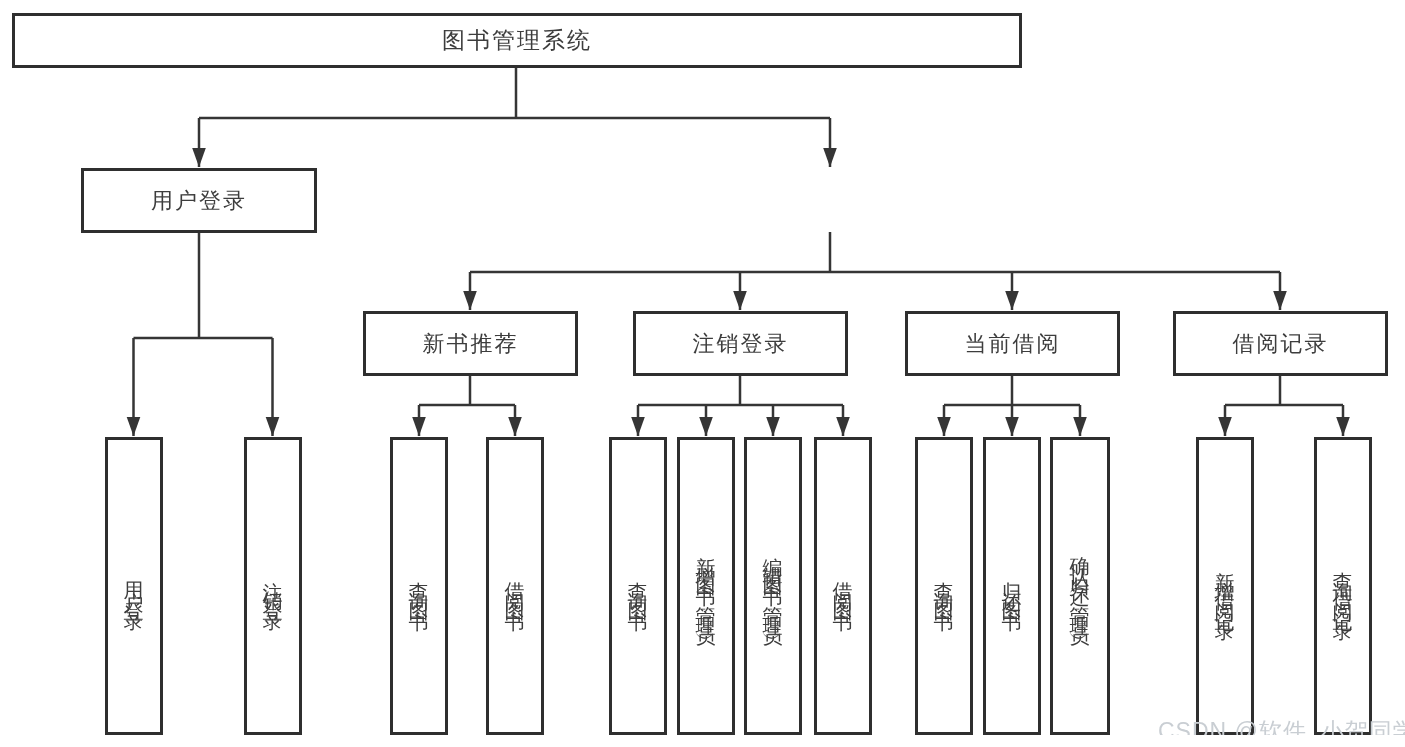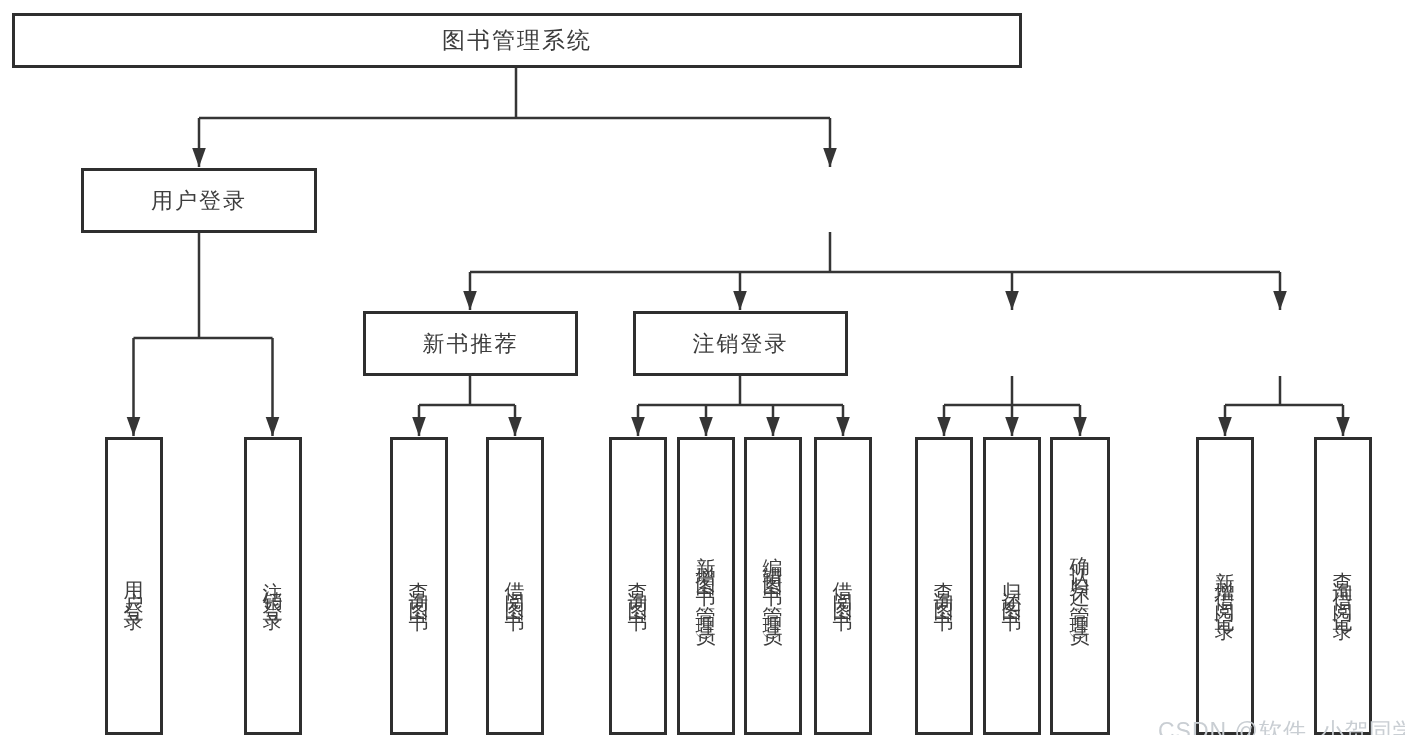--- a/index.html
+++ b/index.html
@@ -101,20 +101,26 @@
   <div class="node h" style="left:81px;top:168px;width:236px;height:65px">
     <span class="lbl">用户登录</span>
   </div>
 
   <div class="node h" style="left:363px;top:311px;width:215px;height:65px">
     <span class="lbl">新书推荐</span>
   </div>
   <div class="node h" style="left:633px;top:311px;width:215px;height:65px">
     <span class="lbl">注销登录</span>
   </div>
+  <div class="node h" style="left:905px;top:311px;width:215px;height:65px">
+    <span class="lbl">当前借阅</span>
+  </div>
+  <div class="node h" style="left:1173px;top:311px;width:215px;height:65px">
+    <span class="lbl">借阅记录</span>
+  </div>
 
   <div class="node v" style="left:105px;top:437px;width:58px;height:298px">
     <span class="lbl">用户登录</span>
   </div>
   <div class="node v" style="left:244px;top:437px;width:58px;height:298px">
     <span class="lbl">注销登录</span>
   </div>
 
   <div class="node v" style="left:390px;top:437px;width:58px;height:298px">
     <span class="lbl">查询图书</span>

